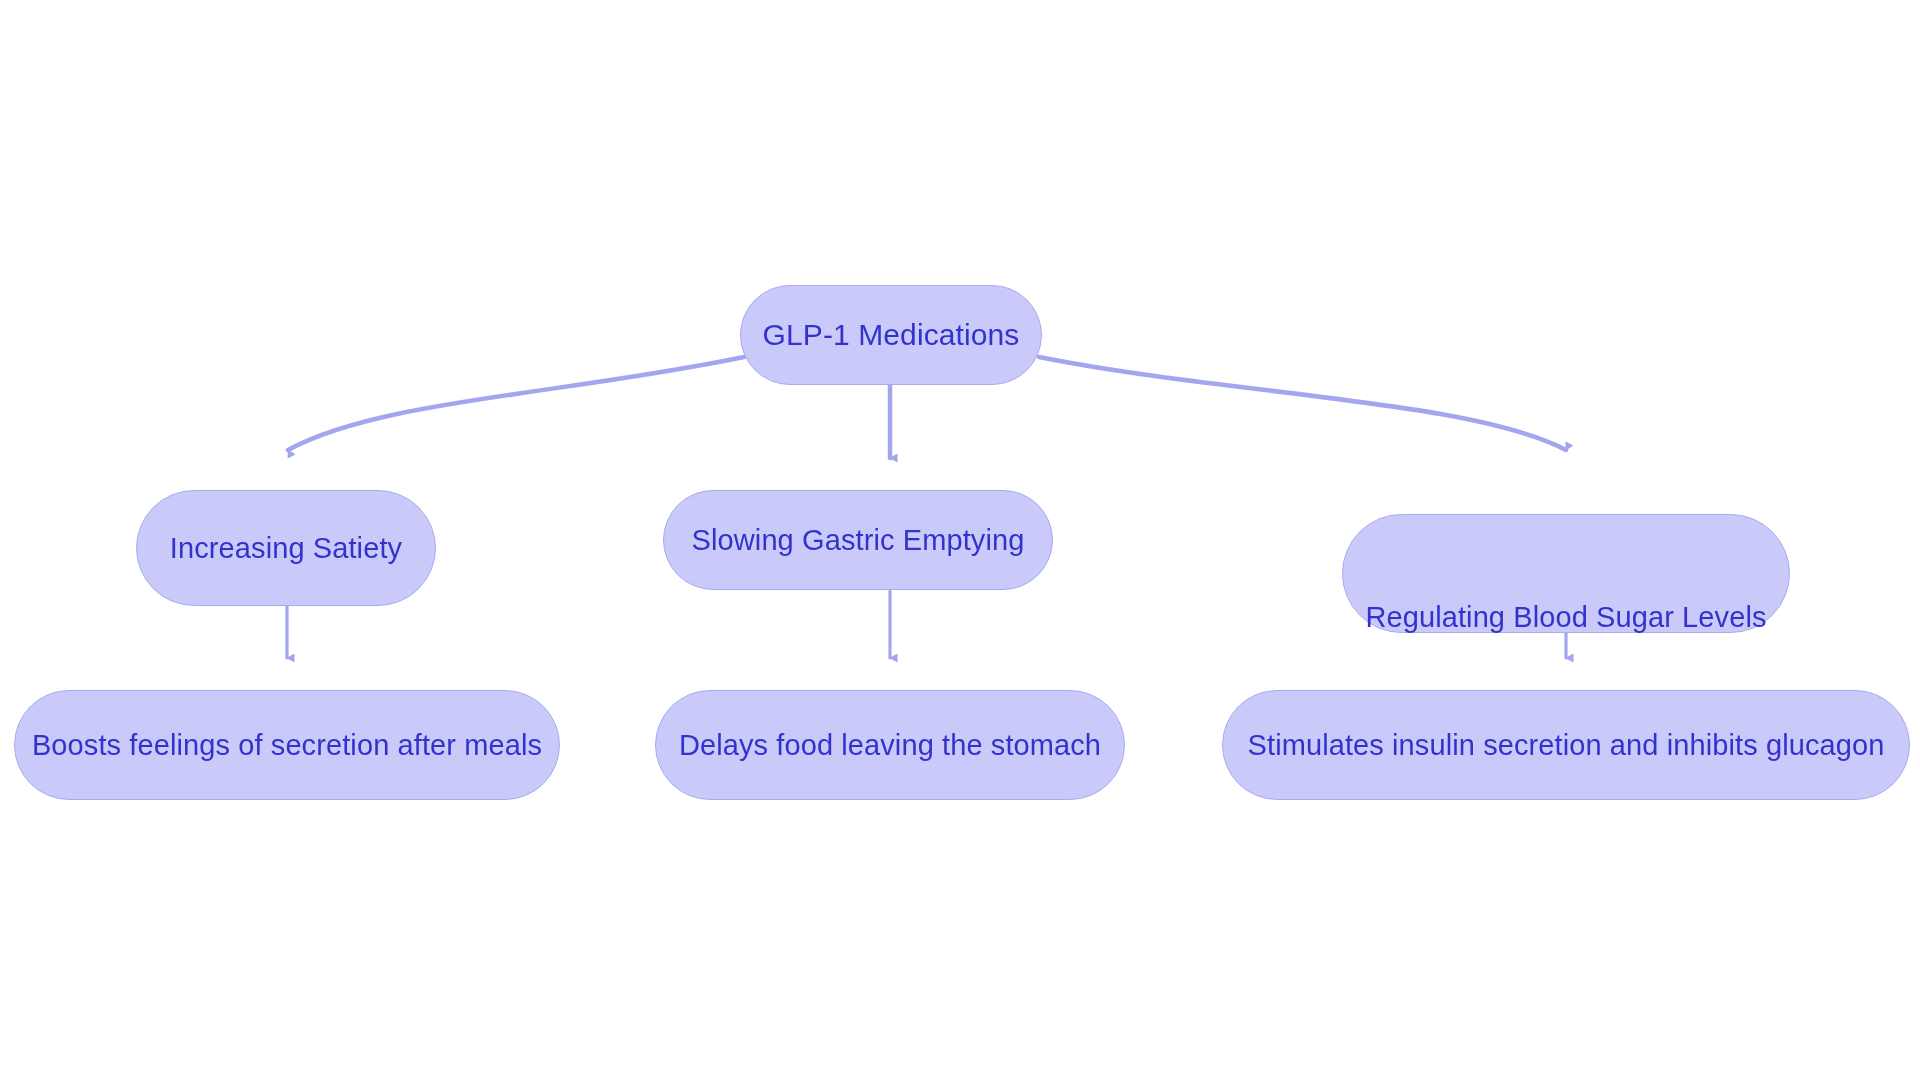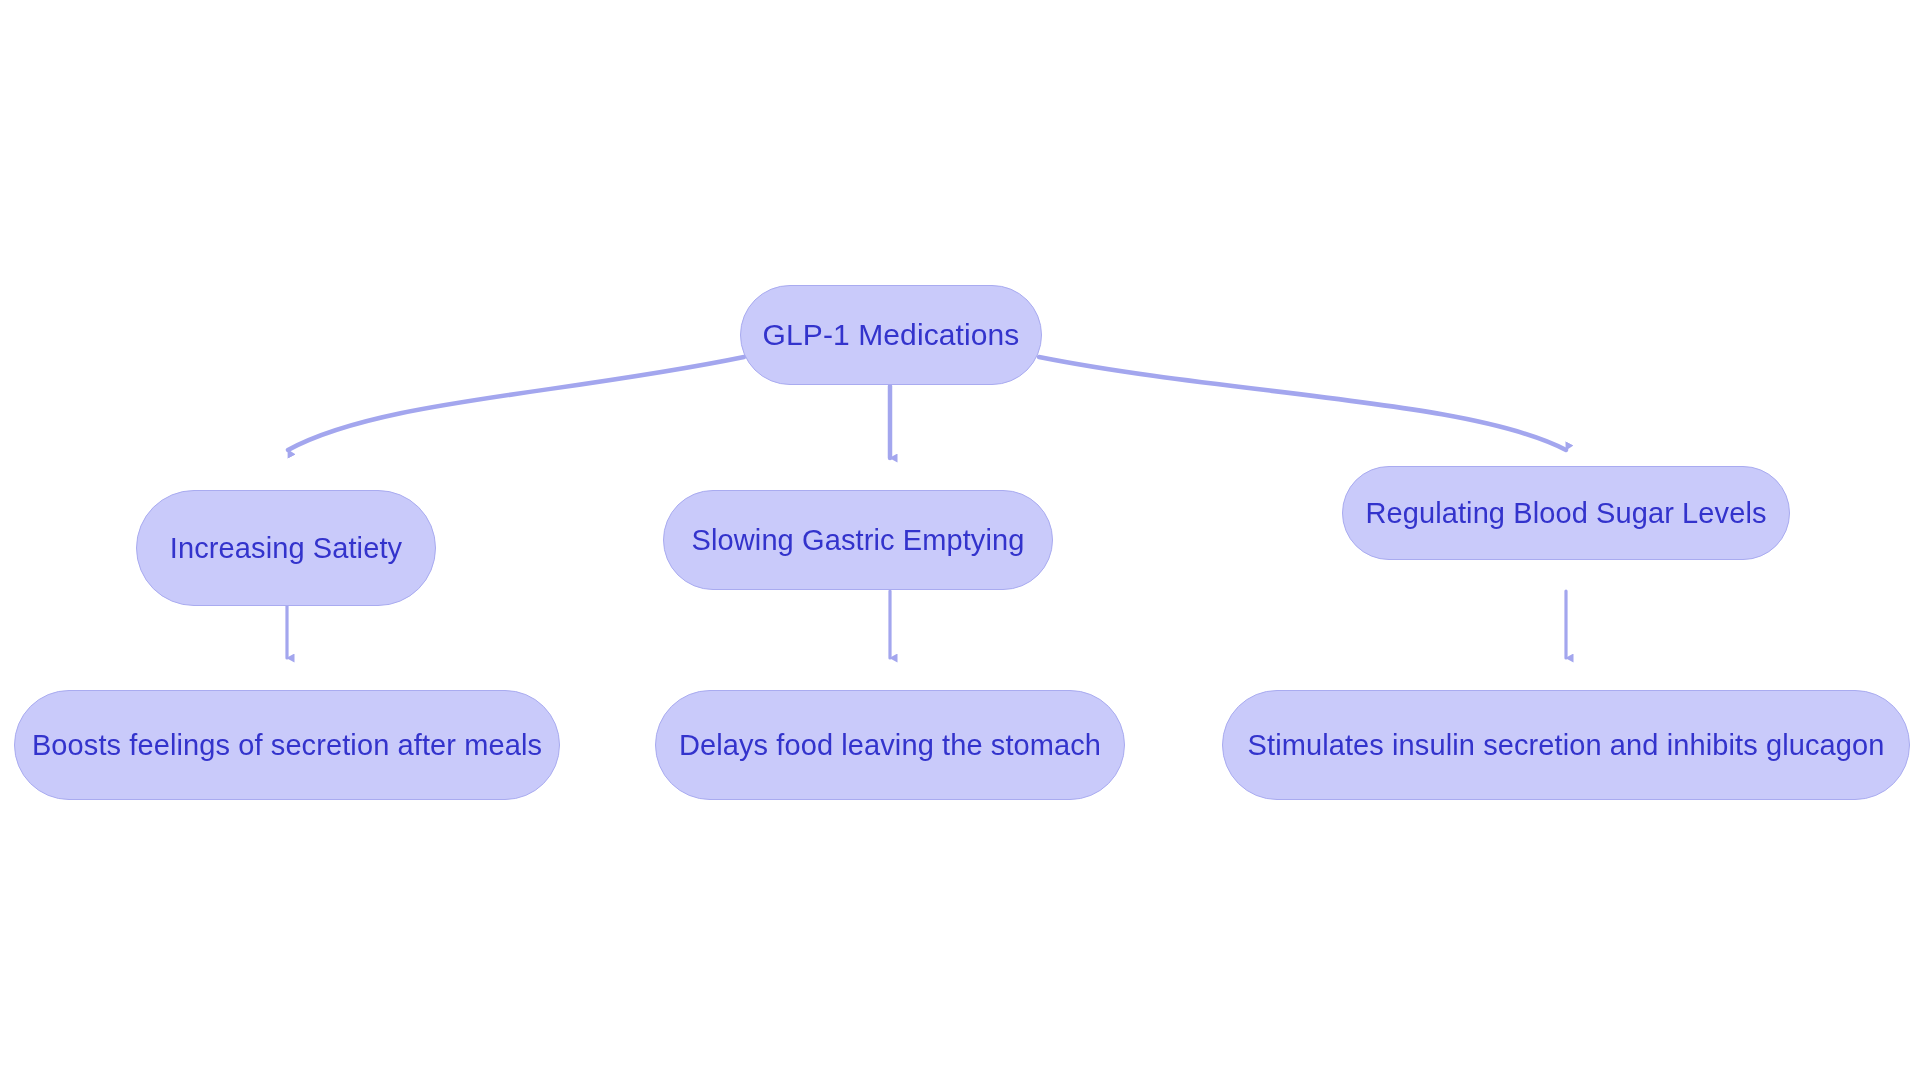--- a/index.html
+++ b/index.html
@@ -57,21 +57,21 @@
   }
 
   
   #node-satiety {
     left: 136px;  top: 490px;  width: 300px; height: 116px;
   }
   #node-gastric {
     left: 663px;  top: 490px;  width: 390px; height: 100px;
   }
   #node-bloodsugar {
-    left: 1342px; top: 466px;  width: 448px; height: 94px;
+    left: 1342px; top: 514px;  width: 448px; height: 119px; align-items: flex-end;
   }
 
   
   #node-fullness {
     left: 14px;   top: 690px;  width: 546px; height: 110px;
   }
   #node-stomach {
     left: 655px;  top: 690px;  width: 470px; height: 110px;
   }
   #node-insulin {

